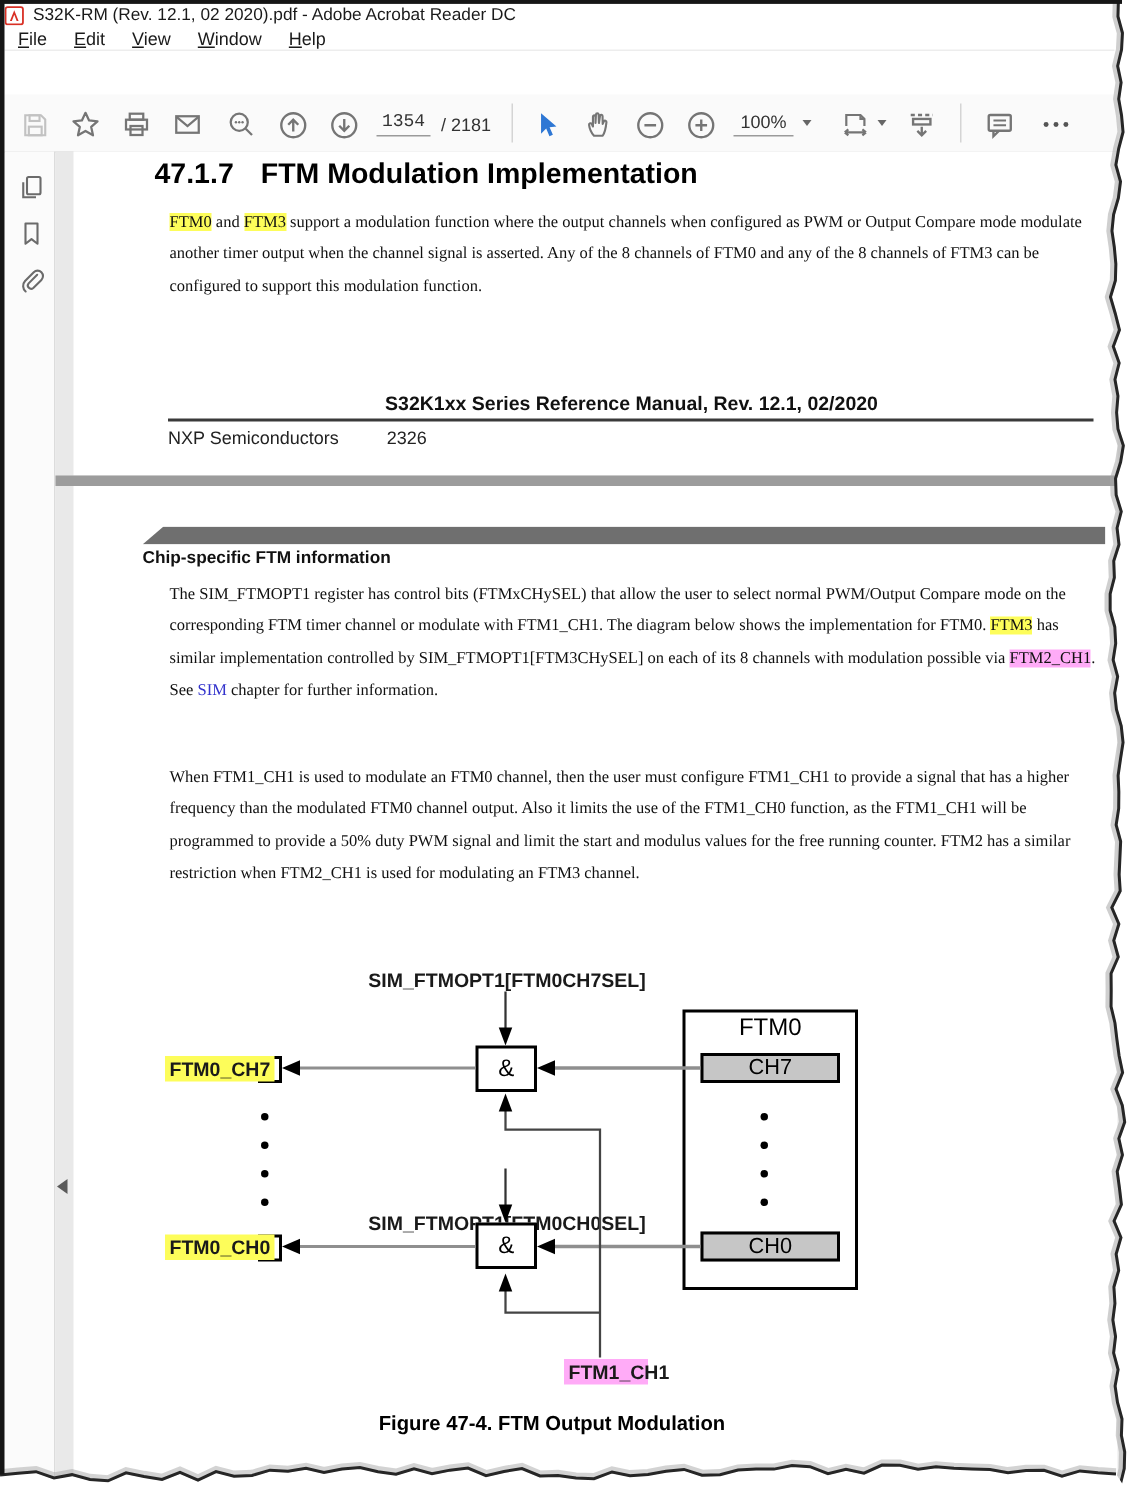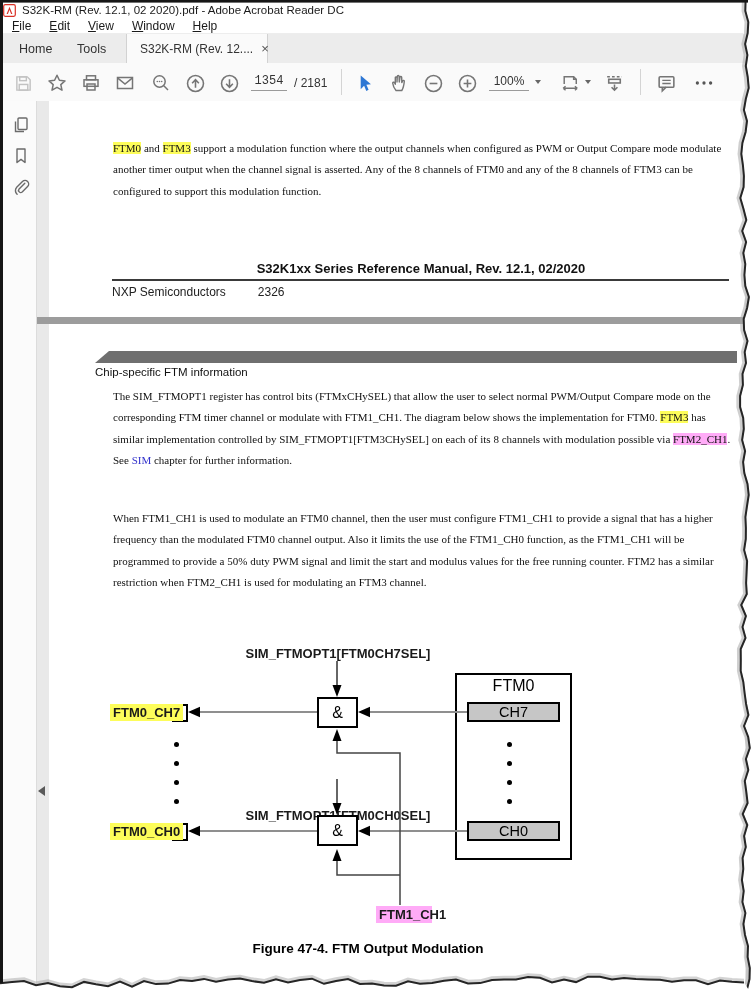--- a/index.html
+++ b/index.html
@@ -38,21 +38,21 @@
   
   .doc-text{font-family:"Liberation Serif",serif;font-size:11px;line-height:21.4px;color:#101010;}
   .hl-y{background:#fdfd5a;}
   .hl-p{background:#ffabf7;}
   .doc-link{color:#3333cc;}
   .h1{font-size:19px;font-weight:bold;color:#000;}
   .foot-center{font-size:13px;font-weight:bold;color:#111;text-align:center;}
   .rule{background:#3a3a3a;height:2px;}
   .foot-row{display:flex;justify-content:flex-start;font-size:12px;color:#222;gap:32px;}
   .banner{background:#6f6f6f;clip-path:polygon(14px 0,100% 0,100% 100%,0 100%);}
-  .banner-label{font-size:11.5px;font-weight:normal;color:#111;}
+  .banner-label{font-size:11.5px;font-weight:bold;color:#111;}
 
   
   .dlabel{font-weight:bold;font-size:13px;color:#1a1a1a;white-space:nowrap;}
   .andbox{width:37px;height:27px;border:2px solid #000;background:#fff;display:flex;align-items:center;justify-content:center;font-size:16px;color:#000;}
   .pinbox{width:12px;height:14px;border:2px solid #000;background:#fff;}
   .ftmbox{width:113px;height:183px;border:2px solid #000;background:#fff;}
   .ftmtitle{text-align:center;font-size:16px;color:#000;padding-top:2px;}
   .chbox{width:89px;height:16px;border:2px solid #000;background:#c6c6c6;text-align:center;font-size:14.5px;line-height:16px;color:#000;}
   .hl-tag{padding:1px 3px;}
   .dotcol{display:flex;flex-direction:column;align-items:center;}
@@ -78,28 +78,20 @@
   </div>
 
   <div class="abs menubar">
       <span class="menu-item"><u>F</u>ile</span>
       <span class="menu-item"><u>E</u>dit</span>
       <span class="menu-item"><u>V</u>iew</span>
       <span class="menu-item"><u>W</u>indow</span>
       <span class="menu-item"><u>H</u>elp</span>
     </div>
 
-  <div class="abs tabbar">
-    <span class="tab-simple" style="left:4px;">Home</span>
-    <span class="tab-simple" style="left:62px;">Tools</span>
-    <div class="tab-doc">
-      <span class="dtext">S32K-RM (Rev. 12....</span>
-      <span class="x">×</span>
-    </div>
-  </div>
 
   <div class="abs toolbar">
     <span class="tbi" style="left:9px;">
       <svg width="19" height="19" viewBox="0 0 20 20" fill="none" stroke="#c2c2c2" stroke-width="1.5">
         <path d="M3 3 h11 l3 3 v11 h-14 z"></path>
           <rect x="6" y="3" width="7" height="4"></rect>
           <rect x="5.5" y="11" width="9" height="6"></rect>
       </svg>
     </span>
     <span class="tbi" style="left:43px;">
@@ -219,20 +211,23 @@
     </span>
   </div>
 
   <div class="abs docarea"></div>
   <div class="abs collapse-handle"></div>
 
   <div class="abs page" style="left:49px;top:101px;width:696px;height:216px;"></div>
   <div class="abs pgsep"></div>
   <div class="abs page" style="left:49px;top:324px;width:696px;height:660px;"></div>
 
+  <div class="abs h1" style="left:103px;top:106px;">
+    <span>47.1.7</span><span style="display:inline-block;width:18px;"></span><span>FTM Modulation Implementation</span>
+  </div>
   <div class="abs doc-text" style="left:113px;top:138px;width:618px;"><span class="hl-y">FTM0</span><span> and </span><span class="hl-y">FTM3</span><span> support a modulation function where the output channels when configured as PWM or Output Compare mode modulate another timer output when the channel signal is asserted. Any of the 8 channels of FTM0 and any of the 8 channels of FTM3 can be configured to support this modulation function.</span></div>
   <div class="abs foot-center" style="left:113px;top:261px;width:616px;">S32K1xx Series Reference Manual, Rev. 12.1, 02/2020</div>
   <div class="abs rule" style="left:112px;top:279px;width:617px;"></div>
   <div class="abs foot-row" style="left:112px;top:285px;width:617px;">
     <span>NXP Semiconductors</span>
     <span>2326</span>
   </div>
 
   <div class="abs banner" style="left:95px;top:351px;width:642px;height:12px;"></div>
   <div class="abs banner-label" style="left:95px;top:366px;">Chip-specific FTM information</div>

